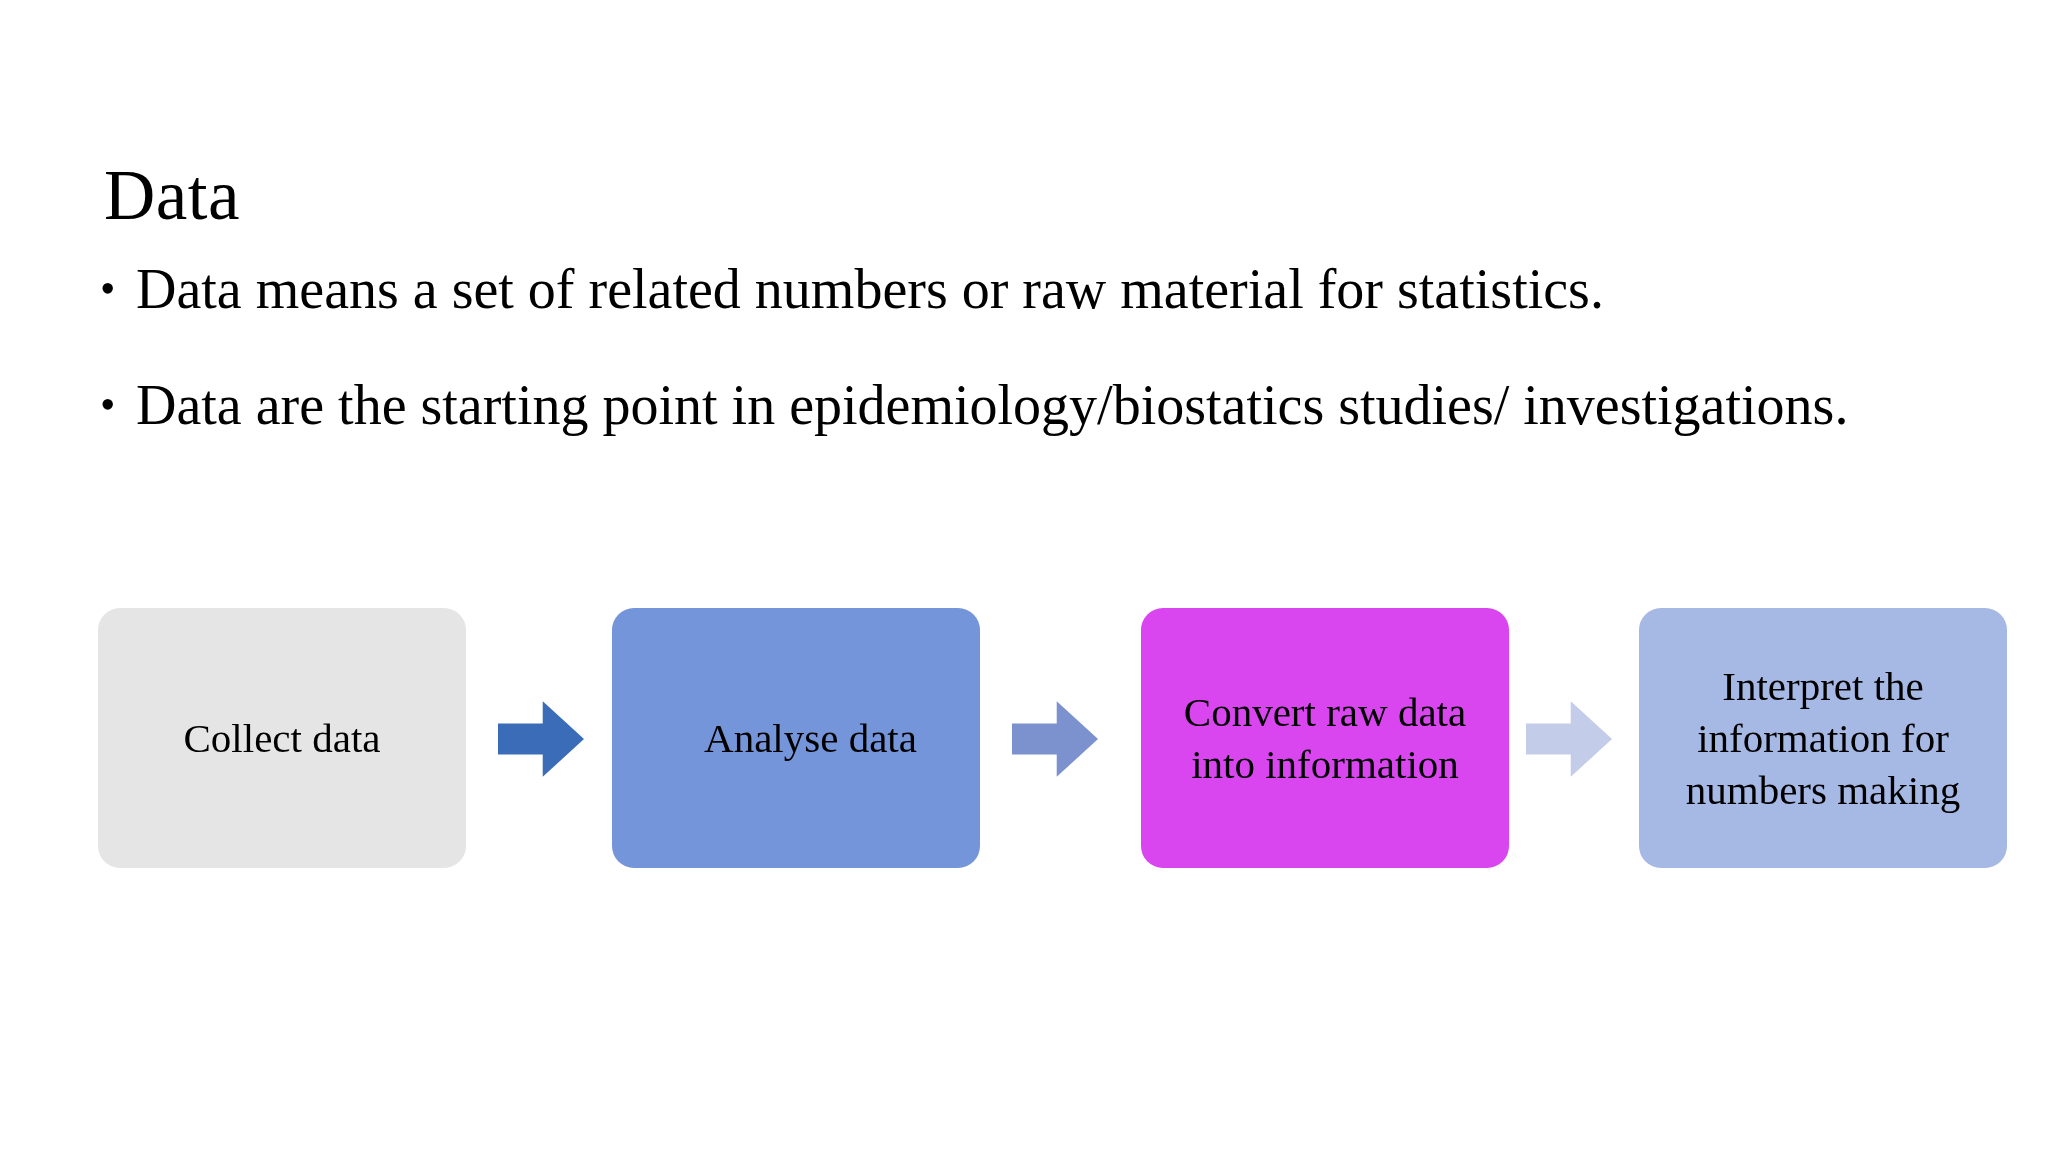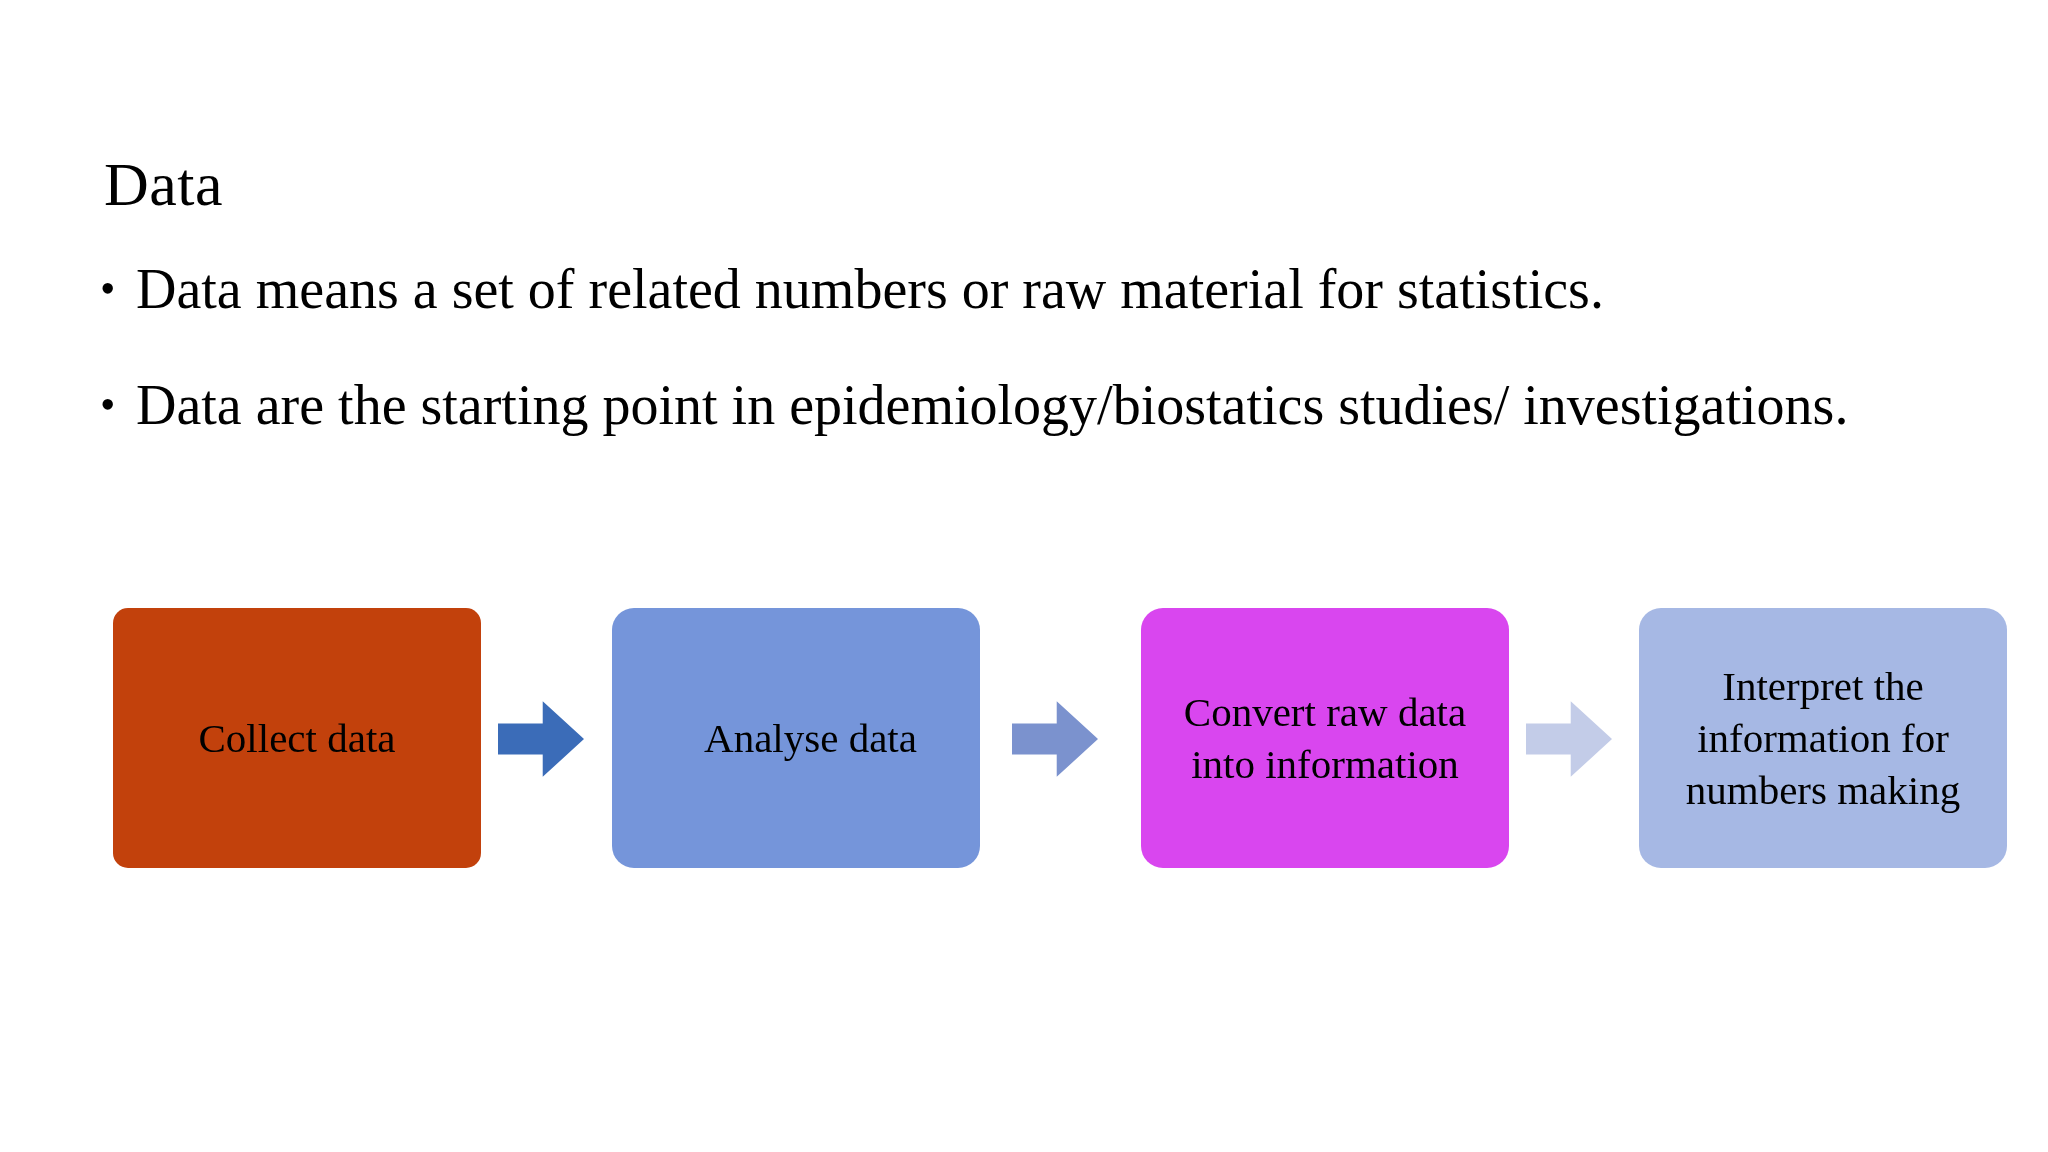--- a/index.html
+++ b/index.html
@@ -20,21 +20,21 @@
     position: absolute;
     inset: 0;
     background: #ffffff;
   }
 
   
   .slide-title {
     position: absolute;
     left: 104px;
     top: 110px;
-    font-size: 62px;
+    font-size: 71px;
     line-height: 1.05;
     font-weight: normal;
     letter-spacing: 0.5px;
     color: #000000;
     white-space: nowrap;
   }
 
   
   .bullet-list {
     position: absolute;
@@ -83,21 +83,21 @@
     text-align: center;
     box-sizing: border-box;
     padding: 6px 16px;
   }
   .flow-box .box-label {
     font-size: 41px;
     line-height: 52px;
     color: #000000;
   }
 
-  .box-1 { left: 15px;    background: #c2410c; border-radius: 15px; }
+  .box-1 { left: 0px;    background: #e5e5e5; }
   .box-2 { left: 514px;  background: #7595DA; padding-left: 45px; }
   .box-3 { left: 1027px; background: #d946ef; margin-left: 16px; }
   .box-4 { left: 1541px; background: #A6B8E4; }
 
   .flow-arrow {
     position: absolute;
     top: 88px;
     width: 86px;
     height: 86px;
   }

